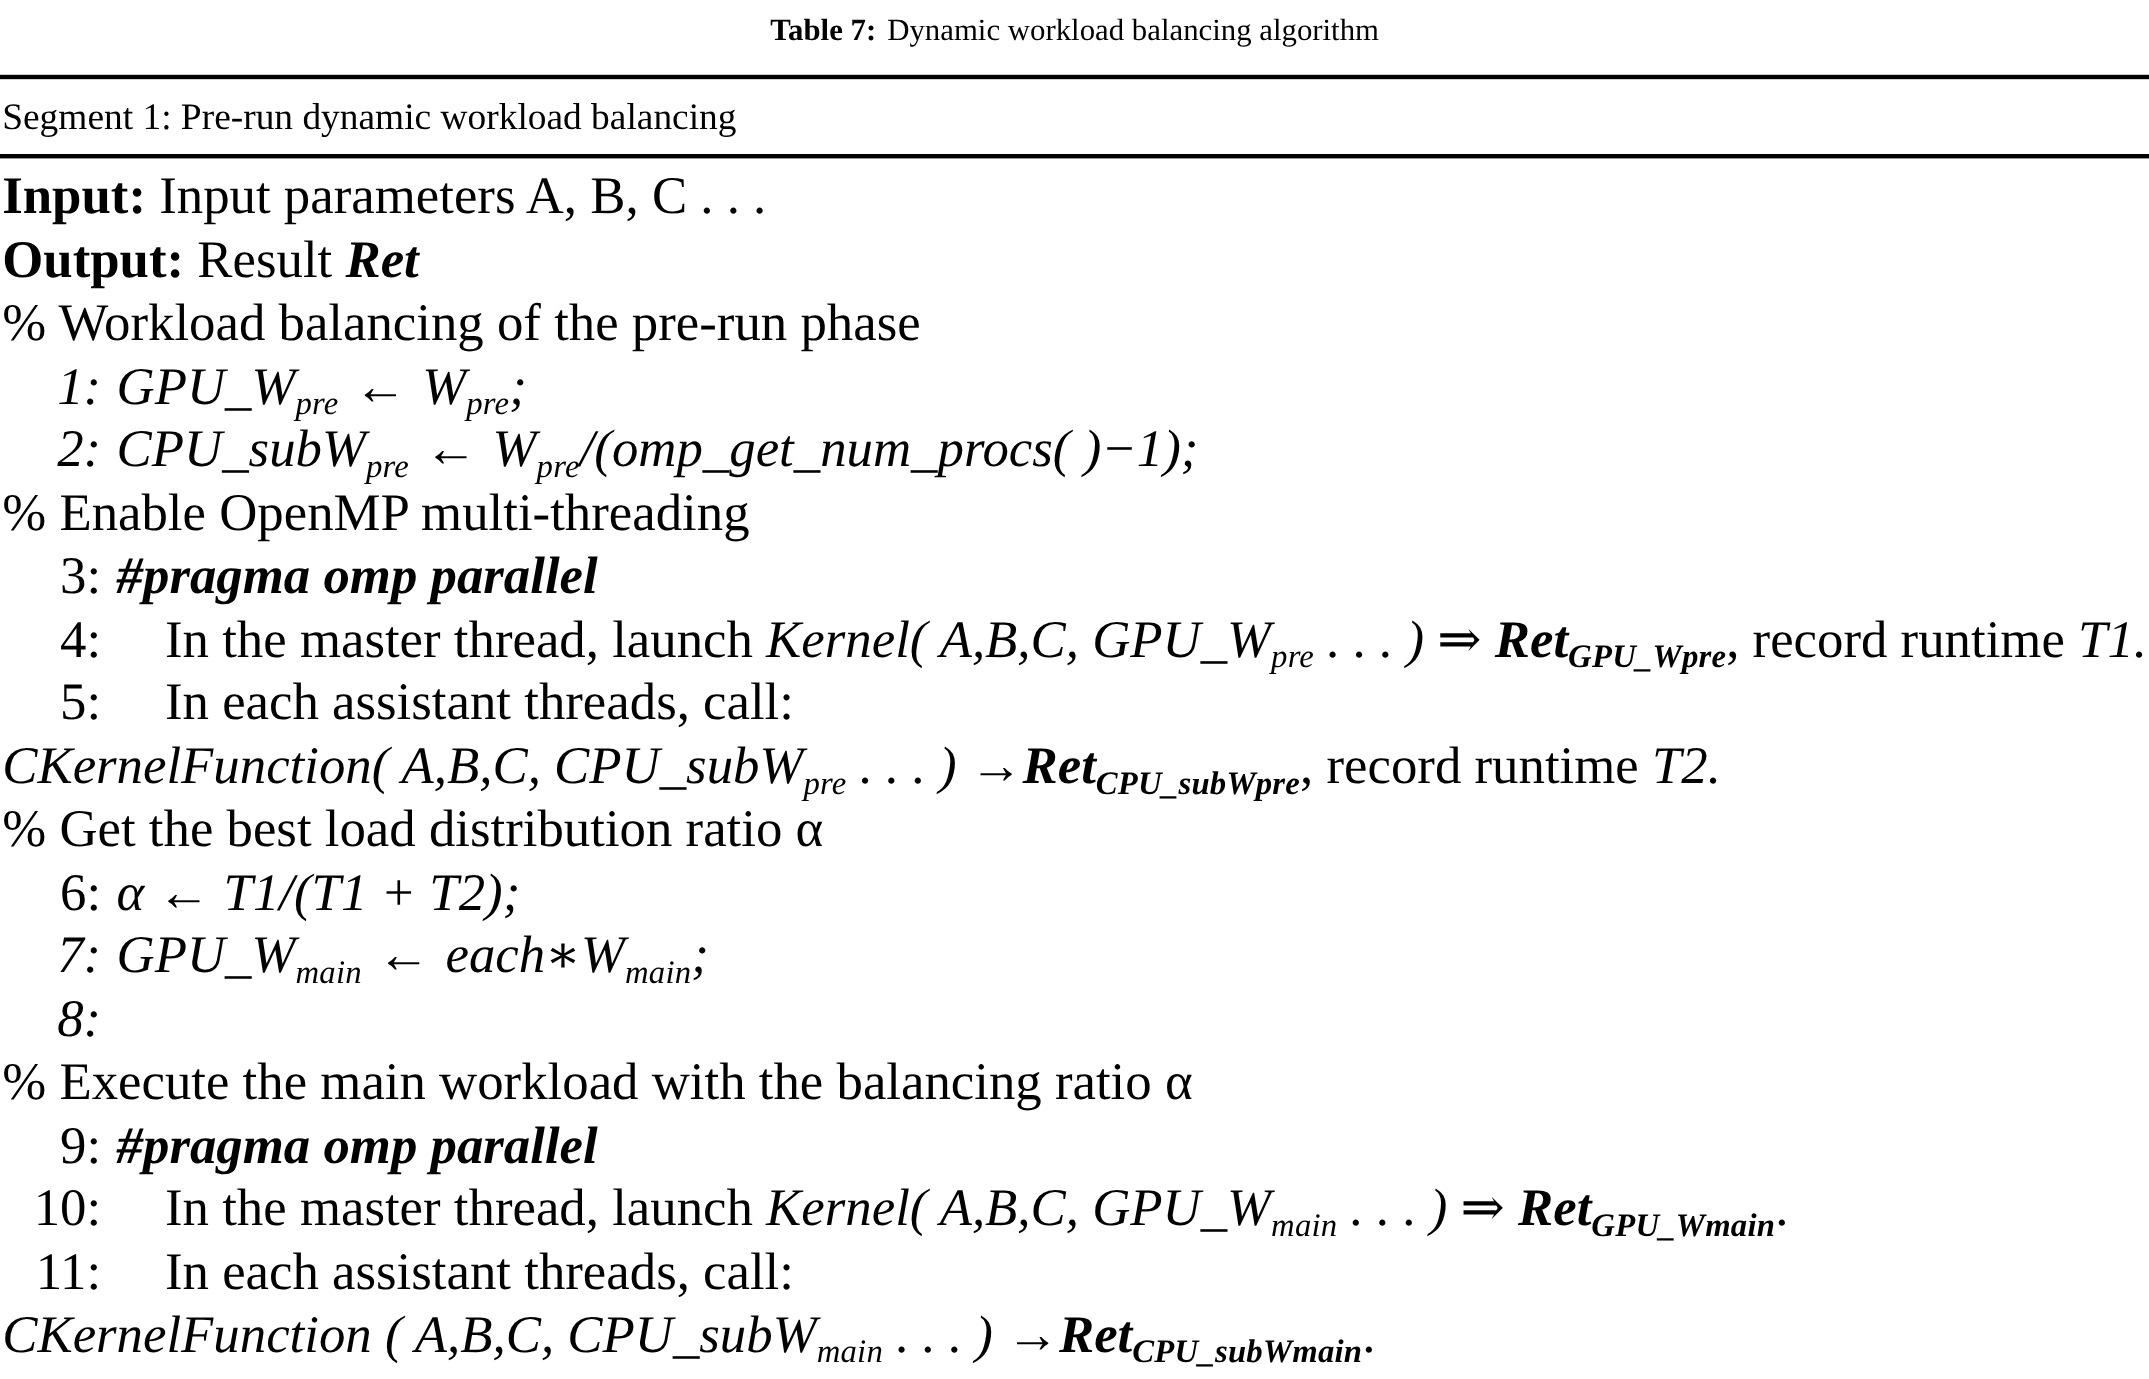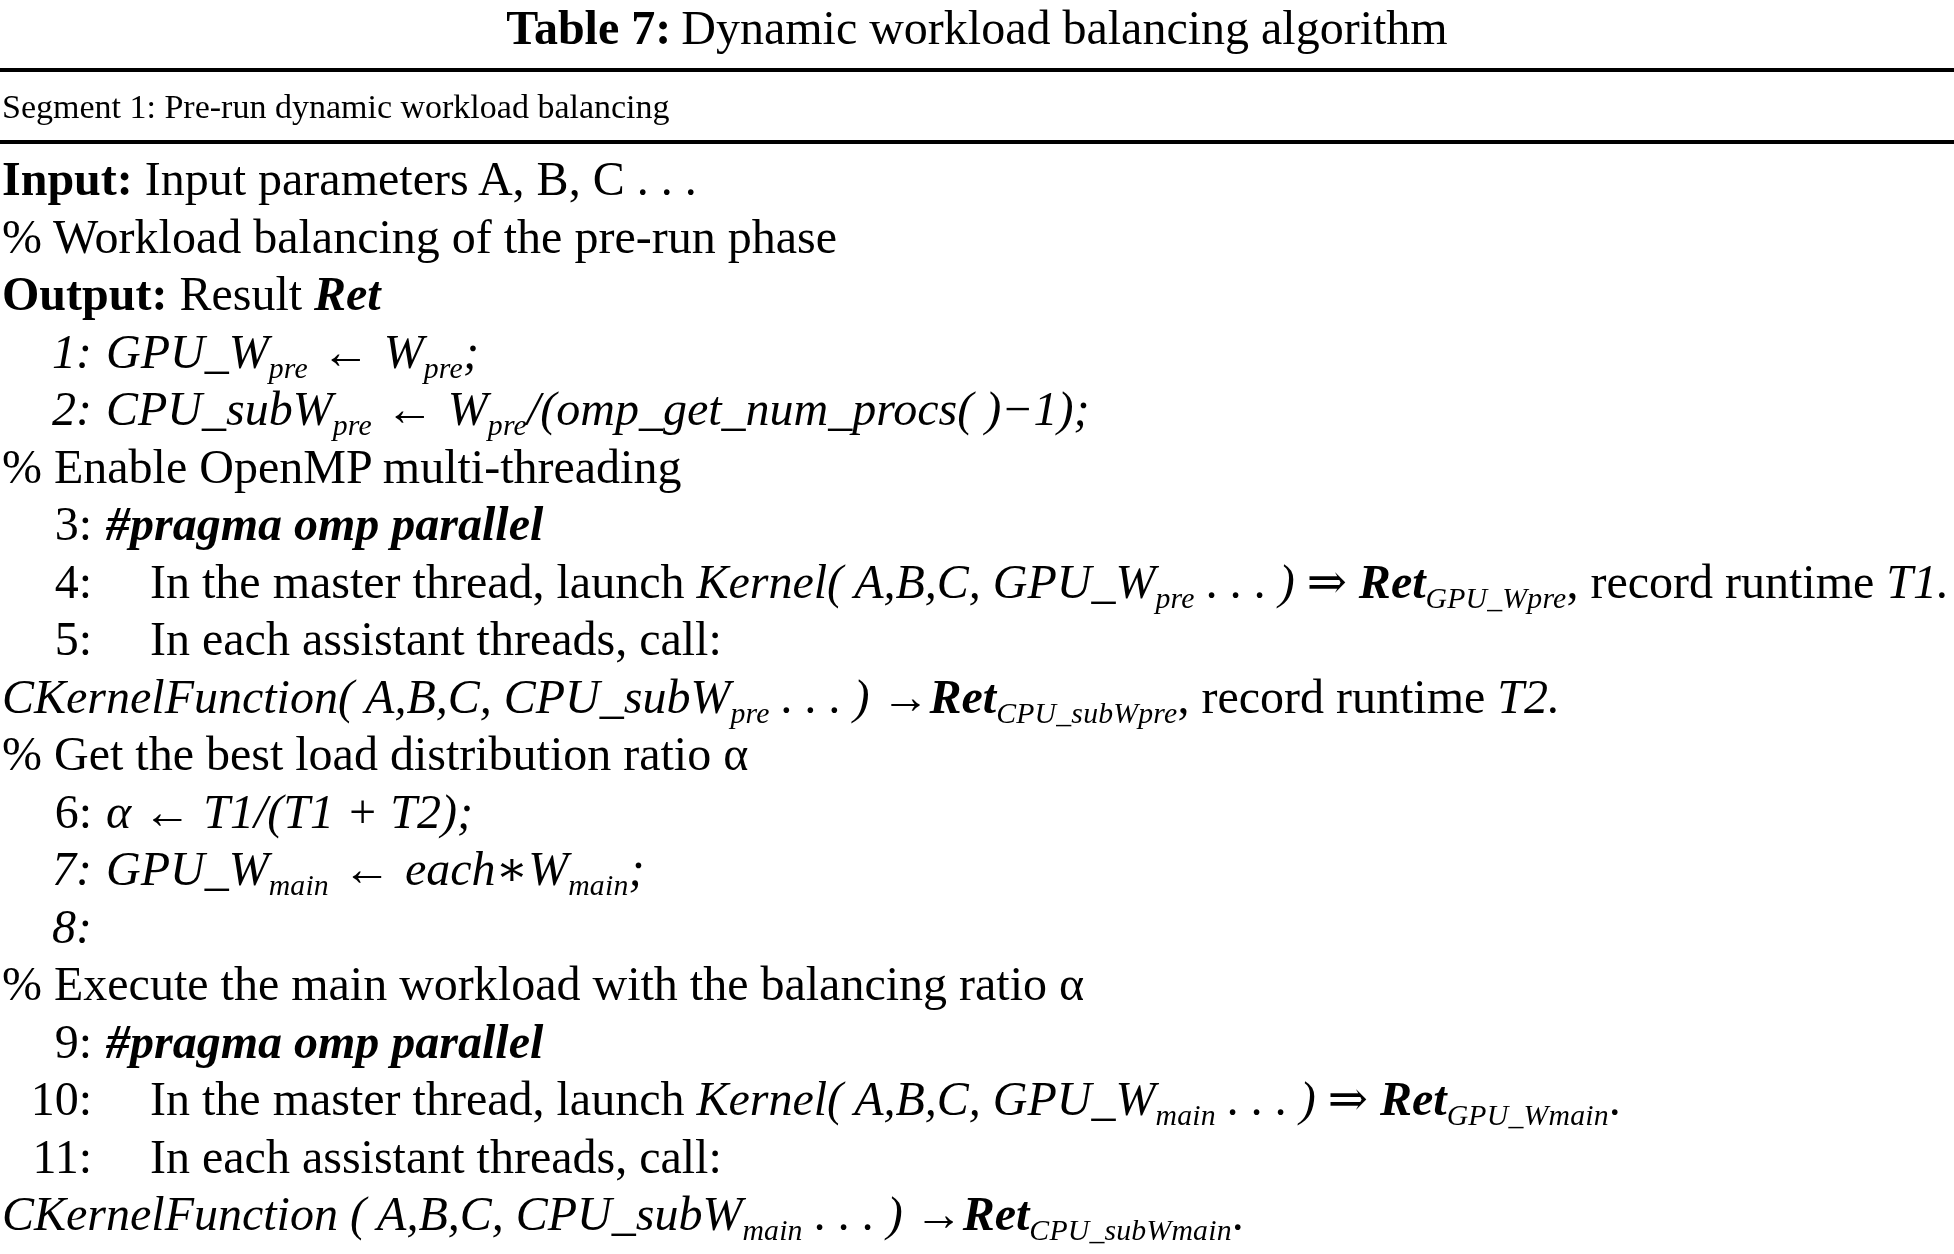--- a/index.html
+++ b/index.html
@@ -14,21 +14,21 @@
     font-family: "Liberation Serif", "DejaVu Serif", serif;
     color: #000000;
   }
   .table-figure {
     width: 1954px;
     box-sizing: border-box;
     padding: 0;
   }
   .caption {
     text-align: center;
-    font-size: 48px;
+    font-size: 28px;
     line-height: 52px;
     padding: 2px 0 14px 0;
     white-space: nowrap;
   }
   .caption .cap-label {
     font-weight: bold;
   }
   .caption .cap-text {
     font-weight: normal;
     padding-left: 10px;
@@ -80,21 +80,21 @@
   .i { font-style: italic; }
   .bi { font-weight: bold; font-style: italic; }
   sub {
     font-size: 0.62em;
     font-style: italic;
     font-weight: normal;
     line-height: 0;
     vertical-align: -0.32em;
     letter-spacing: 0.2px;
   }
-  .bi sub, .b sub { font-weight: normal; }
+  .bi sub, .b sub { font-weight: bold; }
   .arrow { padding: 0 2px; }
 </style>
 </head>
 <body>
 
 <div class="table-figure">
 
   <div class="caption">
     <span class="cap-label">Table 7:</span><span class="cap-text">Dynamic workload balancing algorithm</span>
   </div>
@@ -105,28 +105,28 @@
 
   <div class="rule-mid"></div>
 
   <div class="algo-body">
 
     <div class="line flush">
       <span class="b">Input:</span>
       <span>Input parameters A, B, C . . .</span>
     </div>
 
-    <div class="line flush">% Workload balancing of the pre-run phase</div>
-
     <div class="line flush">
       <span class="b">Output:</span>
       <span>Result</span>
       <span class="bi">Ret</span>
     </div>
 
+    <div class="line flush">% Workload balancing of the pre-run phase</div>
+
     <div class="line step">
       <span class="num i">1:</span>
       <span class="txt i"><span>GPU_W</span><sub>pre</sub> <span class="arrow">←</span> <span>W</span><sub>pre</sub><span>;</span></span>
     </div>
 
     <div class="line step">
       <span class="num i">2:</span>
       <span class="txt i"><span>CPU_subW</span><sub>pre</sub> <span class="arrow">←</span> <span>W</span><sub>pre</sub><span>/(omp_get_num_procs( )−1);</span></span>
     </div>
 

